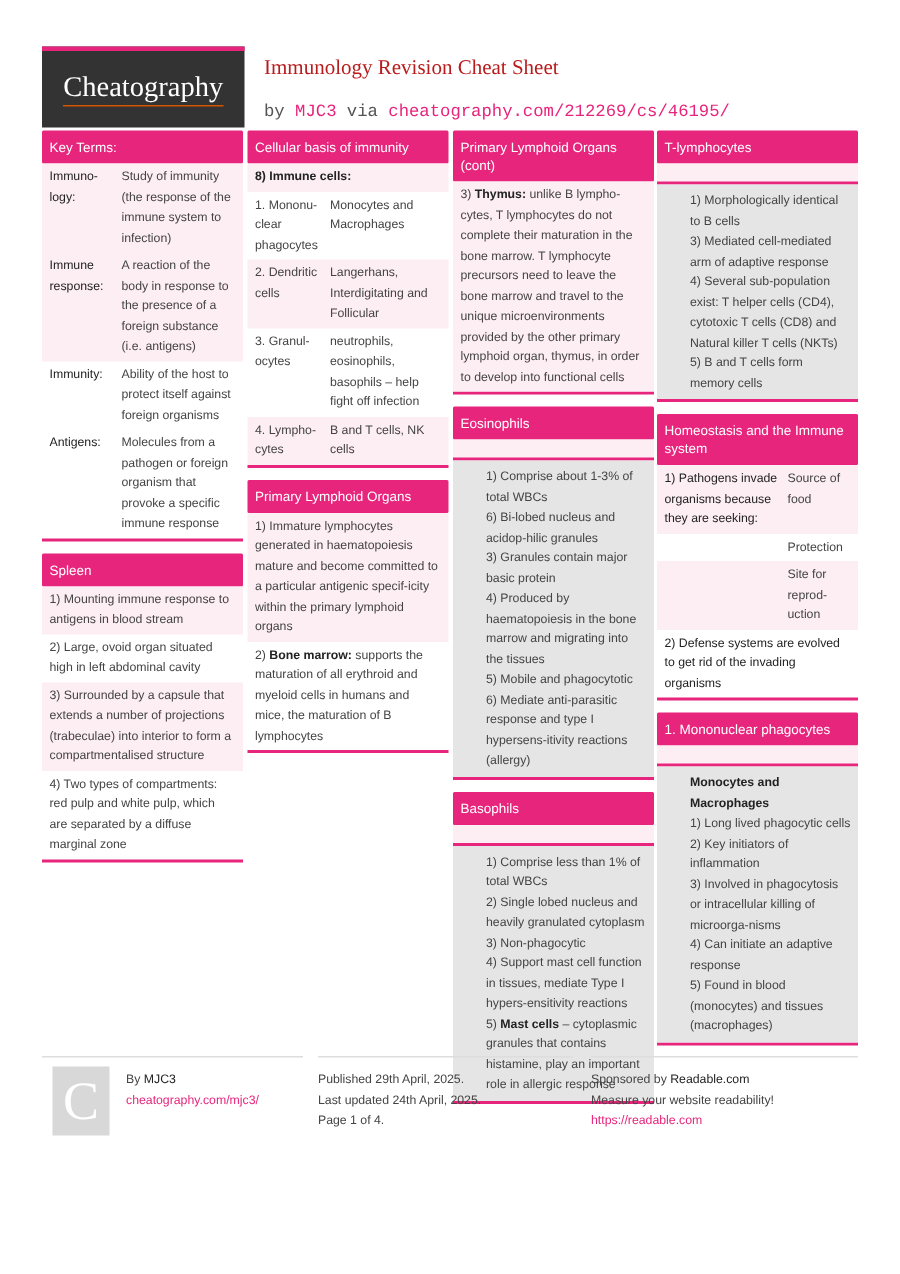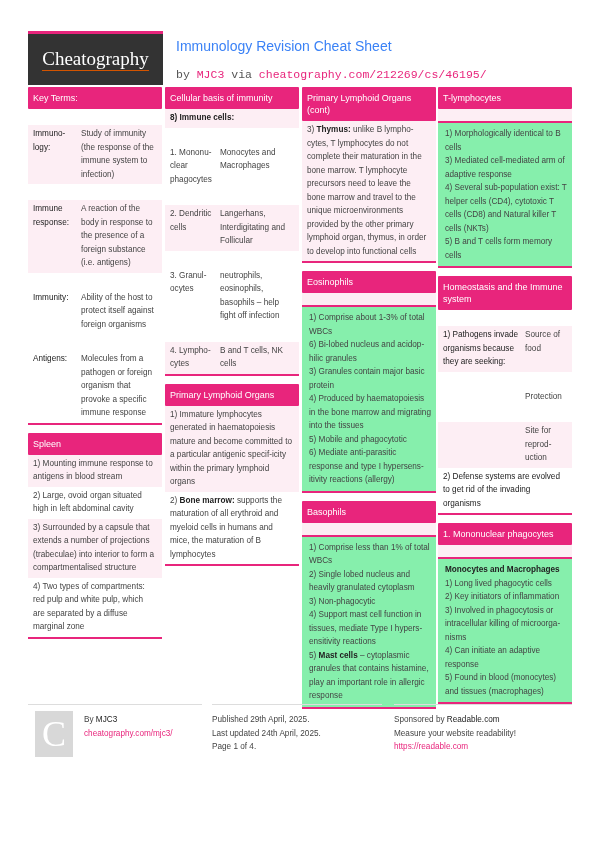--- a/index.html
+++ b/index.html
@@ -10,39 +10,39 @@
     .logo {
       position: absolute; left: 28px; top: 31px; width: 135px; height: 54px;
       background: #333333; border-top: 3px solid #e8257c;
       display: flex; align-items: center; justify-content: center;
     }
     .logo span {
       font-family: "Liberation Serif", serif; color: #fff; font-size: 19px;
       border-bottom: 1px solid #d35400; padding-bottom: 1px; line-height: 20px;
     }
     .title-block { position: absolute; left: 176px; top: 38px; }
-    .title { font-family: Liberation Sans, sans-serif; color: #3b82f6; font-size: 14px; }
+    .title { font-family: Liberation Serif, serif; color: #b91c1c; font-size: 14px; }
     .subtitle { font-family: Liberation Mono, monospace; font-size: 11.5px; color: #555; margin-top: 14px; }
     .subtitle .pink { color: #e8257c; }
 
     .col { position: absolute; top: 87px; width: 134px; }
     .box { border-bottom: 2px solid #e8257c; margin-bottom: 8px; background: #fff; }
     .box-head {
       background: #e8257c; color: #fff; font-size: 9px; padding: 5px 5px;
       line-height: 12px; border-radius: 1px;
     }
     .row { font-size: 8.2px; line-height: 13.5px; padding: 2px 5px 3px 5px; color: #444; }
     .row.alt { background: #fdeef4; }
     .row b { color: #222; font-weight: bold; }
-    .kv { display: flex; margin-top: 16px; }
+    .kv { display: flex; }
     .kv .k { width: 48px; flex-shrink: 0; color: #222; }
     .kv .v { flex: 1; }
     .kv2 .k { width: 50px; color: #444; }
     .spacer { height: 14px; background: #fdeef4; border-bottom: 2px solid #e8257c; }
-    .list-body { background: #86efac; padding: 4px 5px 4px 7px; font-size: 8.2px; line-height: 13.5px; }
+    .list-body { background: #e5e5e5; padding: 4px 5px 4px 22px; font-size: 8.2px; line-height: 13.5px; }
     .list-body div { color: #444; }
     .list-body .bh { color: #222; font-weight: bold; }
 
     .footer { position: absolute; top: 704px; left: 28px; width: 544px; }
     .fcol { position: absolute; top: 0; border-top: 1px solid #ddd; padding-top: 8px; font-size: 8.2px; line-height: 13.5px; color: #444; }
     .avatar {
       position: absolute; left: 7px; top: 6px; width: 38px; height: 46px; background: #d8d8d8;
       color: #fff; font-family: "Liberation Serif", serif; font-size: 36px; text-align: center; line-height: 46px;
     }
     .pink { color: #e8257c; }

